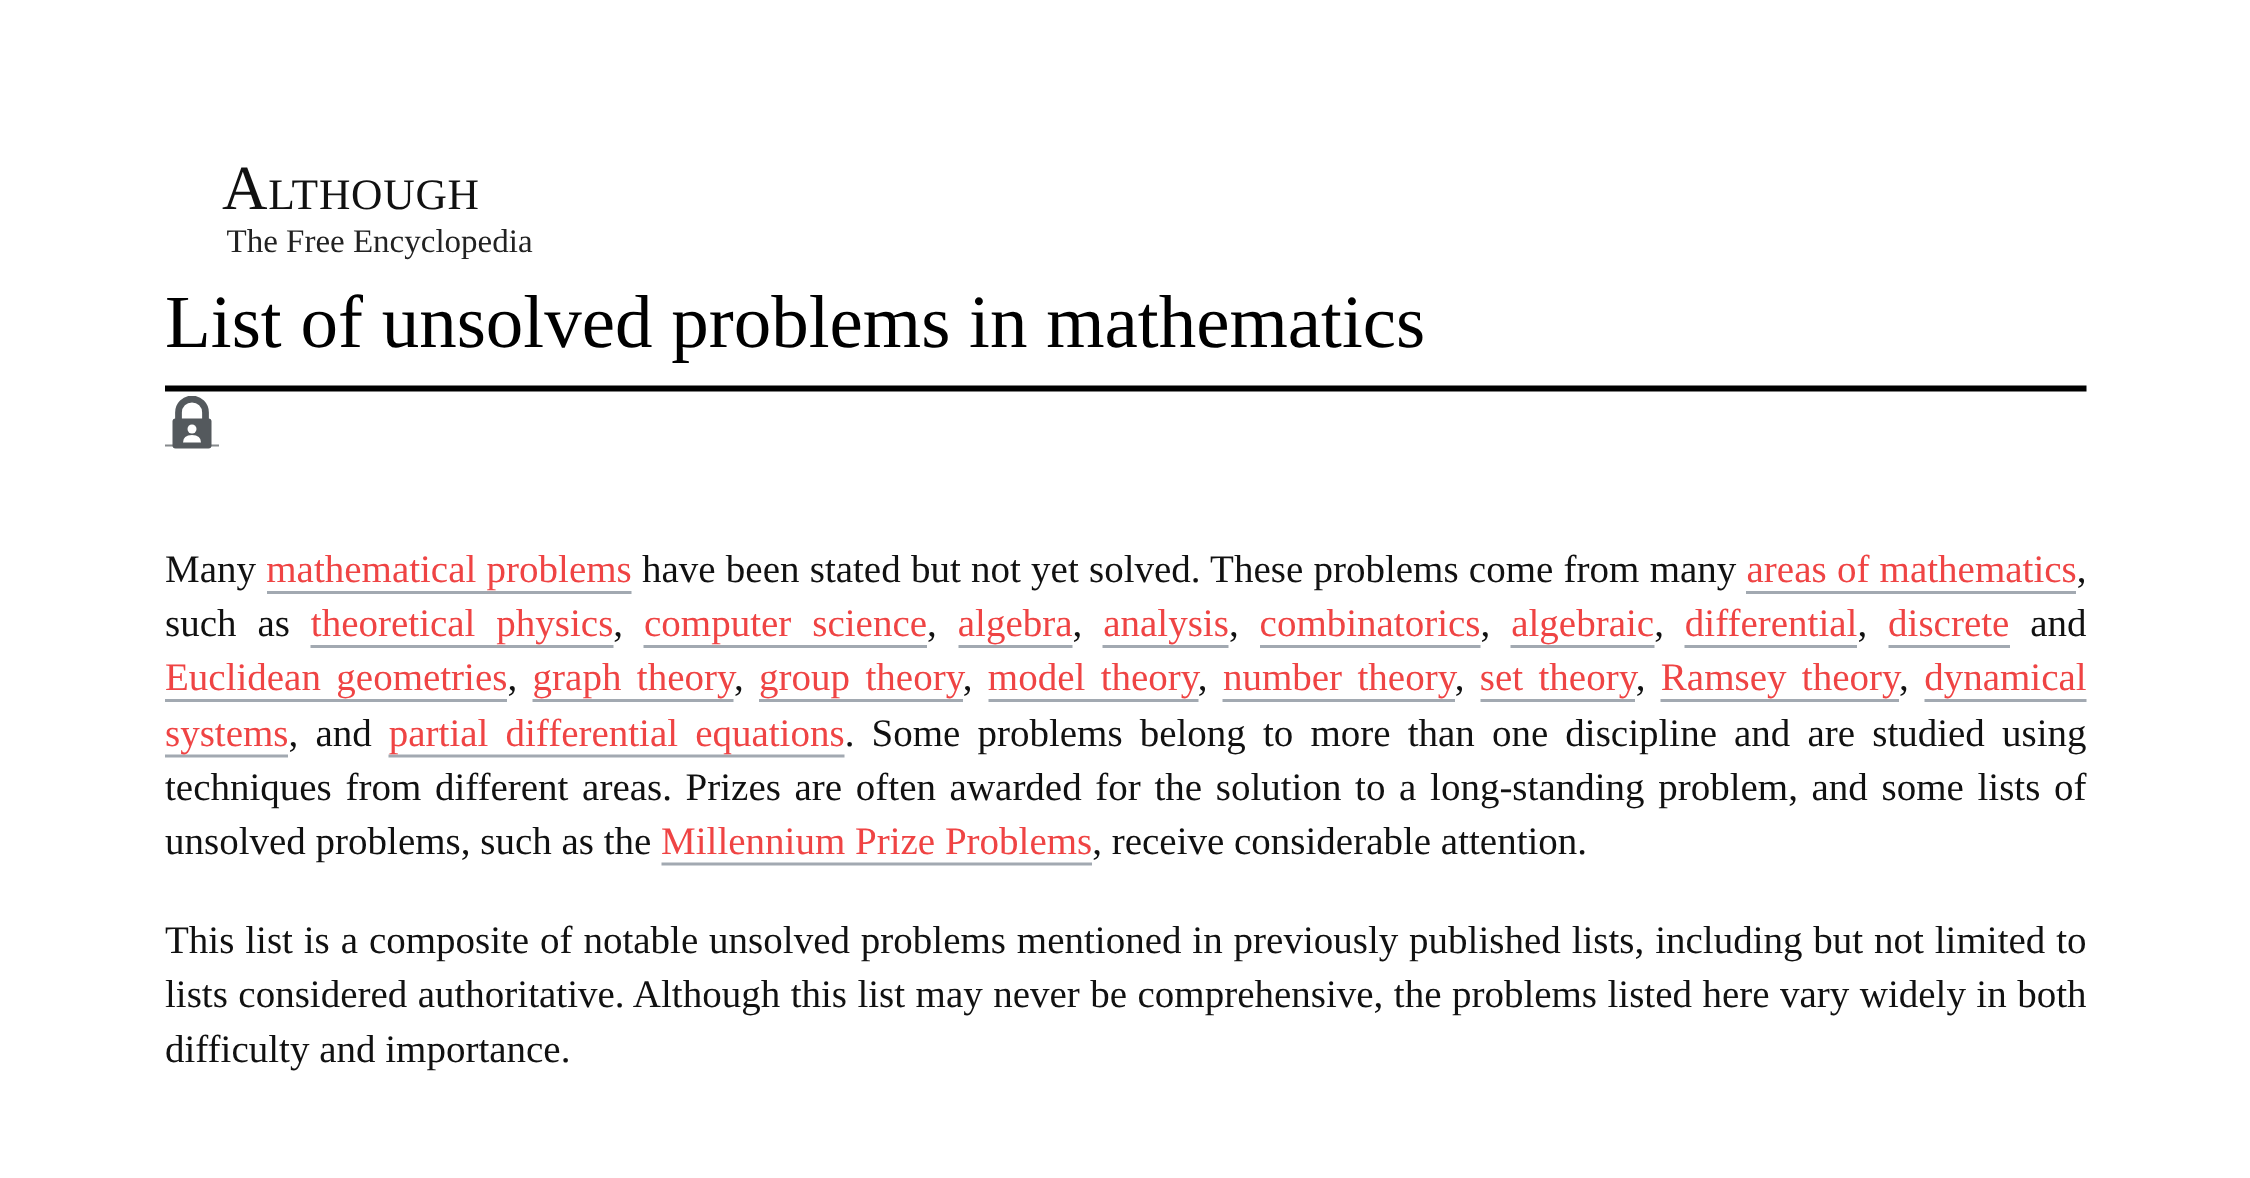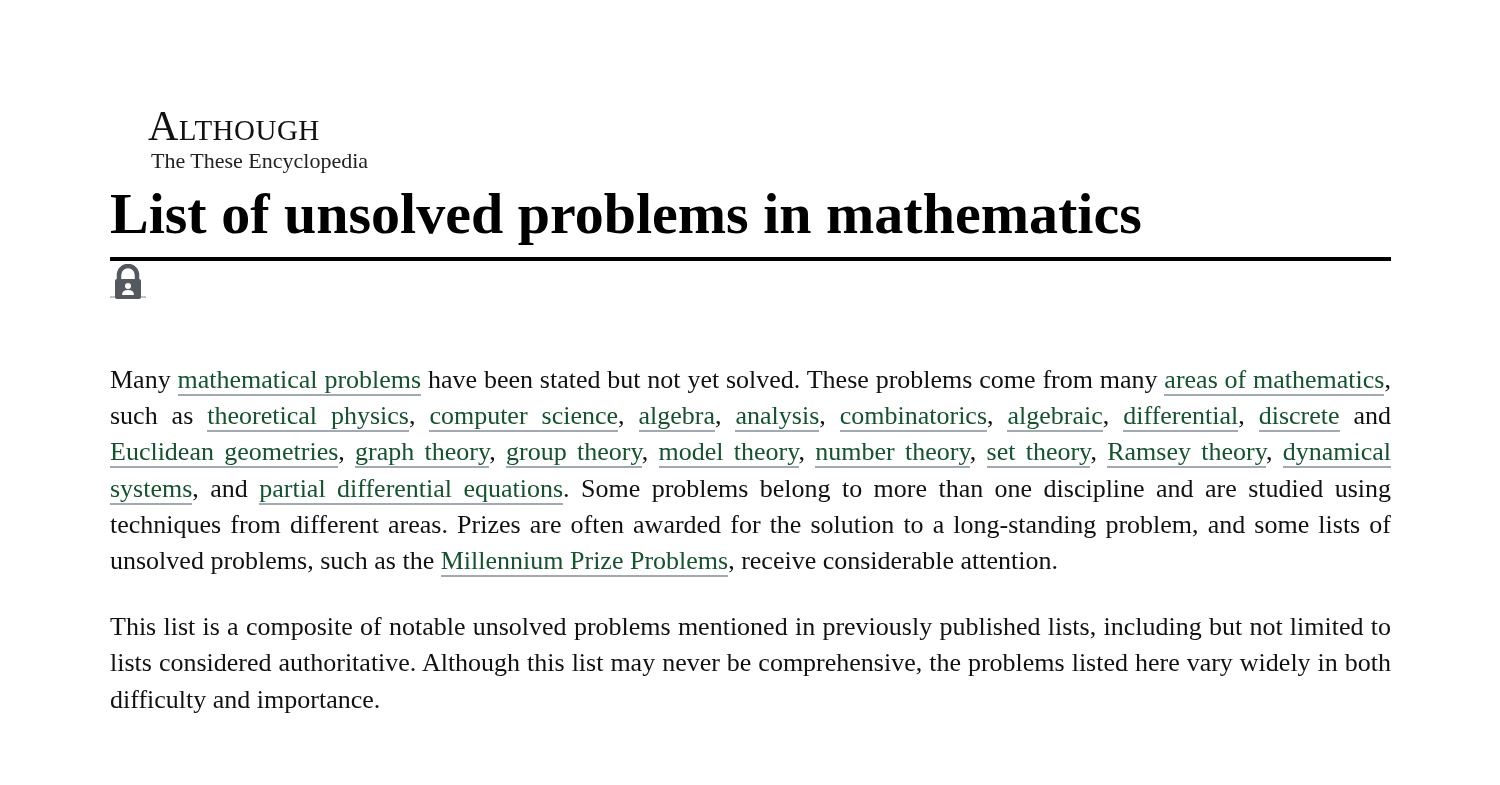--- a/index.html
+++ b/index.html
@@ -48,22 +48,22 @@
       line-height: 22px;
       color: #222;
     }
     .title {
       position: absolute;
       left: 0;
       top: 178px;
       width: 1281px;
       margin: 0;
       font-family: "Liberation Serif", "DejaVu Serif", serif;
-      font-weight: bold;
-      font-size: 58px;
+      font-weight: normal;
+      font-size: 50px;
       line-height: 72px;
       color: #000;
       white-space: nowrap;
     }
     .title-rule {
       position: absolute;
       left: 0;
       top: 257px;
       width: 1281px;
       height: 4px;
@@ -84,34 +84,34 @@
       width: 1281px;
     }
     .content p {
       margin: 0 0 30px 0;
       font-size: 26px;
       line-height: 36.2px;
       text-align: justify;
       color: #111;
     }
     .content a {
-      color: #14532d;
+      color: #ef4444;
       text-decoration: none;
       border-bottom: 2px solid #a2a9b1;
       cursor: pointer;
     }
   </style>
 </head>
 <body>
 
 <div class="page">
 
   <a class="logo">
     <span class="logo-wordmark">Although</span>
-    <span class="logo-tagline">The These Encyclopedia</span>
+    <span class="logo-tagline">The Free Encyclopedia</span>
   </a>
 
   <h1 class="title">List of unsolved problems in mathematics</h1>
   <div class="title-rule"></div>
 
   <span class="lock">
     <svg width="36" height="38" viewBox="0 0 36 38" xmlns="http://www.w3.org/2000/svg">
       <path d="M9 16 V11 A9 9 0 0 1 27 11 V16" fill="none" stroke="#54595d" stroke-width="4.5"></path>
       <rect x="5" y="15" width="26" height="20" rx="2" fill="#54595d"></rect>
       <circle cx="18" cy="22" r="3" fill="#ffffff"></circle>

